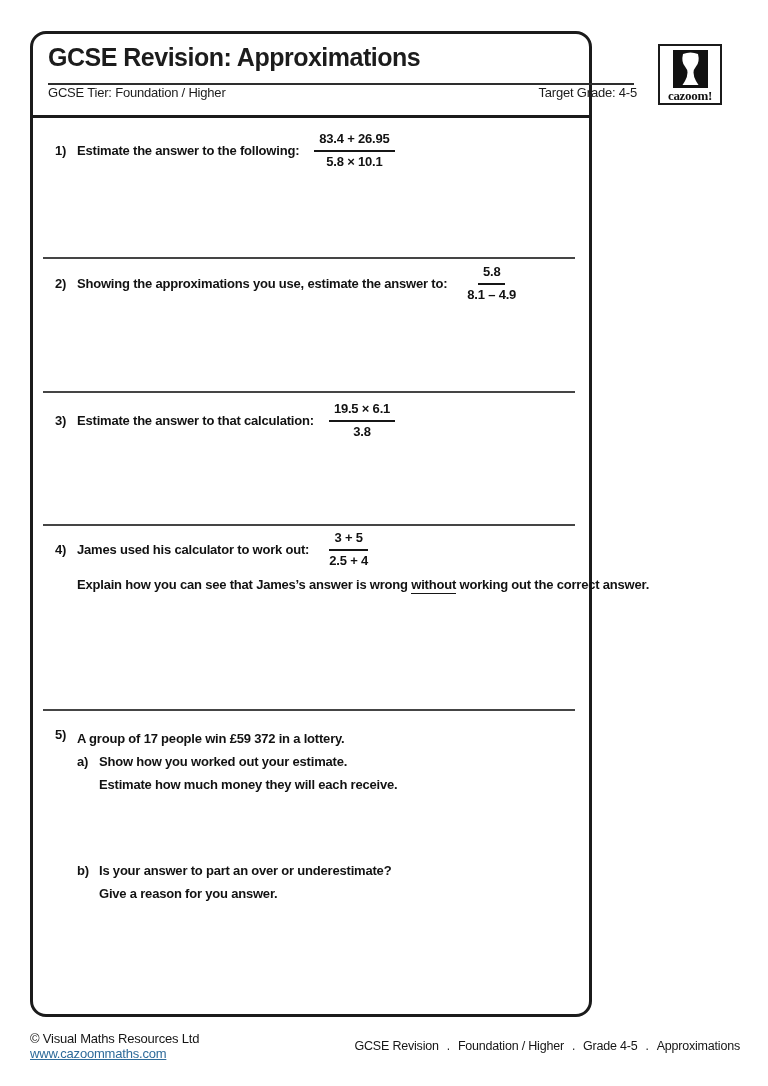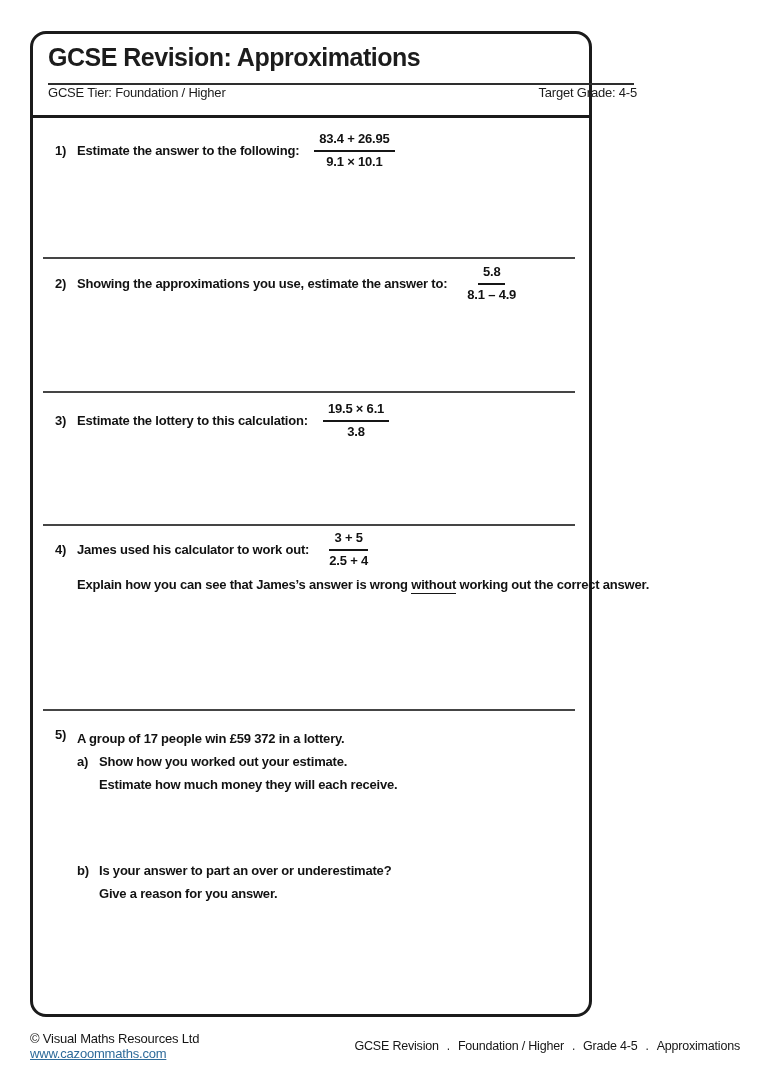--- a/index.html
+++ b/index.html
@@ -107,52 +107,60 @@
 
 <div class="sheet">
 
   <div class="sheet-header">
     <div class="page-title">GCSE Revision: Approximations</div>
     <div class="title-rule"></div>
     <div class="header-meta">
       <span>GCSE Tier: Foundation / Higher</span>
       <span>Target Grade: 4-5</span>
     </div>
+    <div class="logo">
+      <div class="logo-mark">
+        <svg width="35" height="38" viewBox="0 0 35 38">
+          <path fill="#ffffff" d="M10,4 Q17.5,1 25,4 Q27,12 23,16.5 Q20.5,19.5 20.5,22.5 Q20.5,26.5 23,31 L25.5,35 L9.5,35 L12,31 Q14.5,26.5 14.5,22.5 Q14.5,19.5 12,16.5 Q8,12 10,4 Z"></path>
+        </svg>
+      </div>
+      <div class="logo-text">cazoom!</div>
+    </div>
   </div>
 
   <div class="sheet-body">
 
     <section class="q sec1">
       <div class="qrow">
         <span class="qnum">1)</span>
         <span class="qtext">Estimate the answer to the following:</span>
         <span class="frac">
           <span class="num">83.4 + 26.95</span>
-          <span class="den">9.1 × 10.1</span>
+          <span class="den">5.8 × 10.1</span>
         </span>
       </div>
       <div class="divider"></div>
     </section>
 
     <section class="q sec2">
       <div class="qrow">
         <span class="qnum">2)</span>
         <span class="qtext">Showing the approximations you use, estimate the answer to:</span>
         <span class="frac">
           <span class="num">5.8</span>
           <span class="den">8.1 – 4.9</span>
         </span>
       </div>
       <div class="divider"></div>
     </section>
 
     <section class="q sec3">
       <div class="qrow">
         <span class="qnum">3)</span>
-        <span class="qtext">Estimate the lottery to this calculation:</span>
+        <span class="qtext">Estimate the answer to that calculation:</span>
         <span class="frac">
           <span class="num">19.5 × 6.1</span>
           <span class="den">3.8</span>
         </span>
       </div>
       <div class="divider"></div>
     </section>
 
     <section class="q sec4">
       <div class="qrow">

